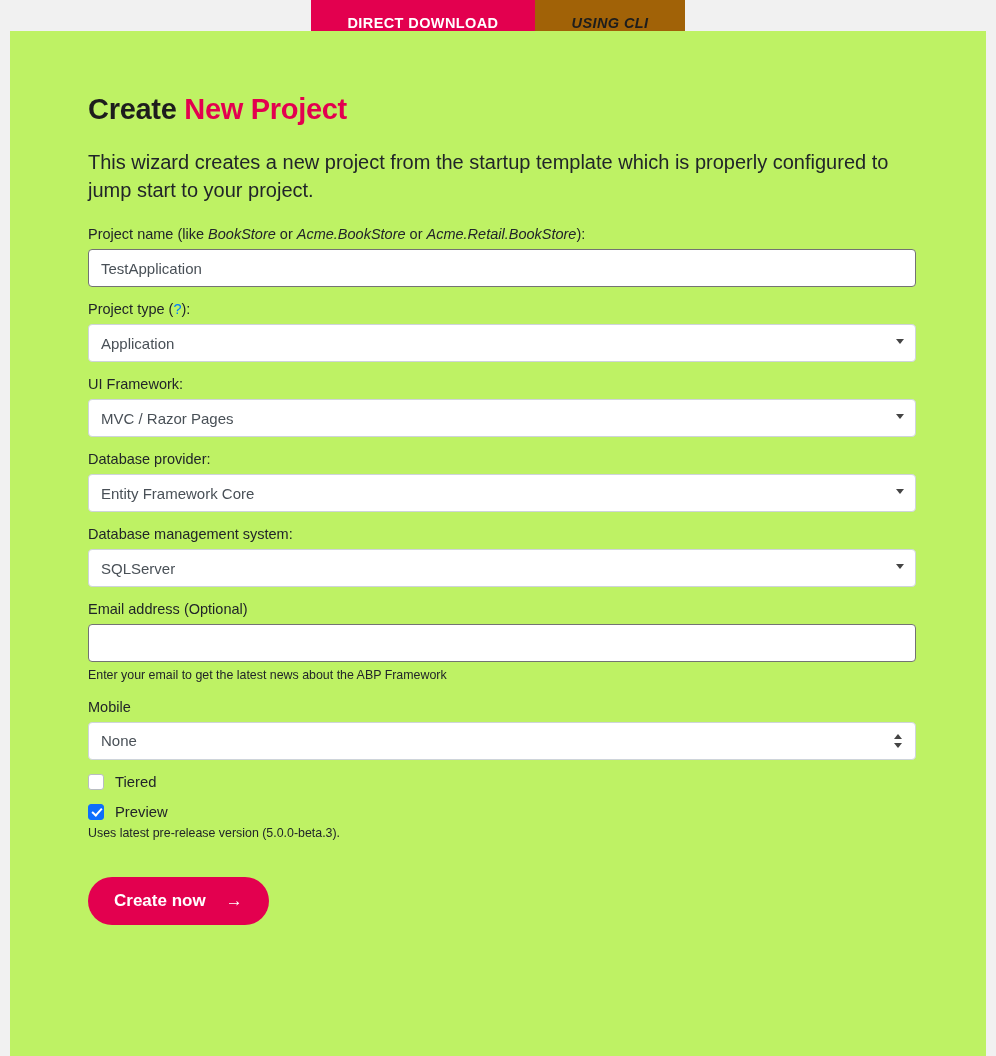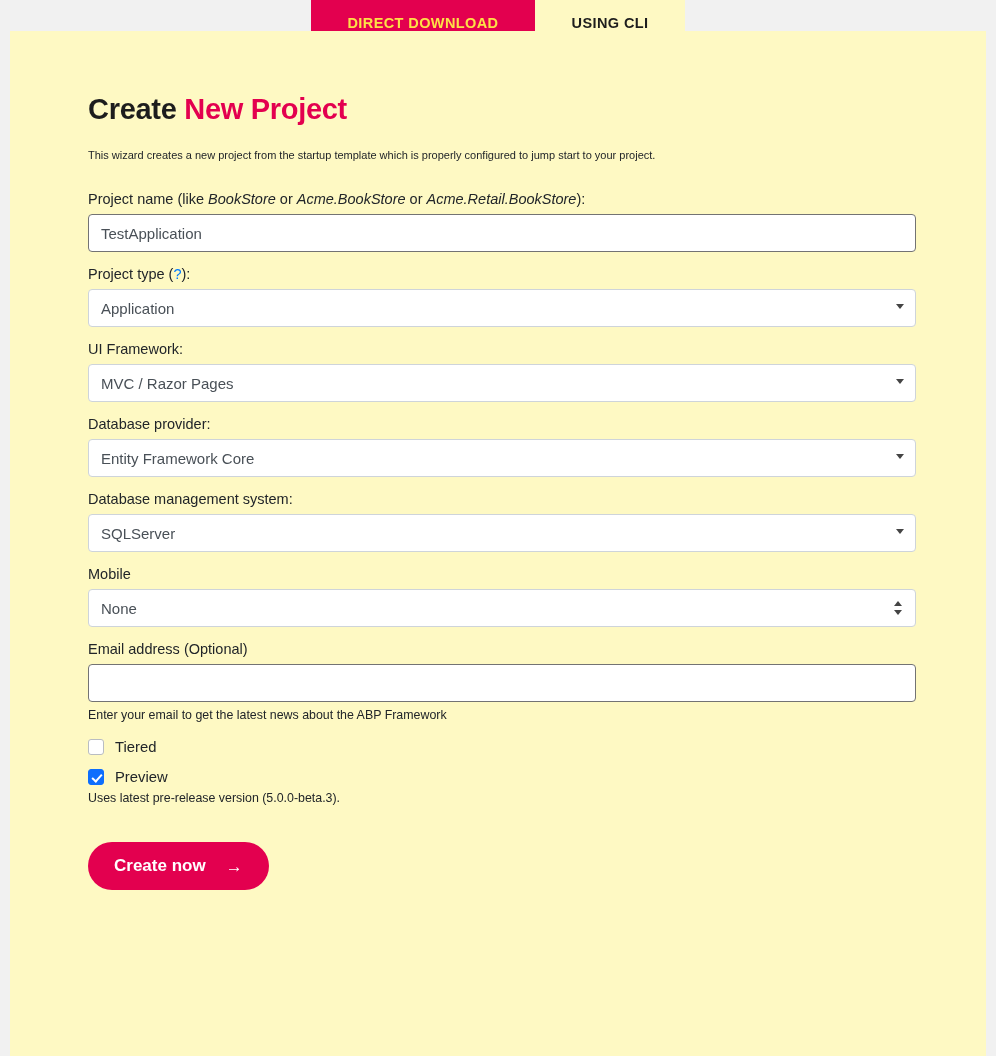--- a/index.html
+++ b/index.html
@@ -37,54 +37,55 @@
     font-size: 14.5px;
     font-weight: bold;
     letter-spacing: 0.4px;
     text-align: center;
     box-sizing: border-box;
     cursor: pointer;
     user-select: none;
   }
   .tab.active {
     background: #e3004f;
-    color: #fde047;
+    color: #ffffff;
     min-width: 224px;
     text-align: center;
   }
   .tab.inactive {
-    background: #fef9c3;
+    background: #a16207;
     color: #1d1d1d;
     min-width: 150px;
+    font-style: italic;
   }
   .card {
     position: absolute;
     top: 31px;
     left: 10px;
     width: 976px;
     height: 1025px;
-    background: #fef9c3;
+    background: #bef264;
     box-sizing: border-box;
   }
   .card-inner {
     padding: 62px 78px 0 78px;
   }
   h1.title {
     margin: 0 0 22px 0;
     font-size: 29px;
     font-weight: bold;
     letter-spacing: -0.3px;
     color: #1d1d1d;
   }
   h1.title .accent {
     color: #e3004f;
   }
   .intro {
-    margin: 0 0 28px 0;
-    font-size: 11px;
+    margin: 0 0 22px 0;
+    font-size: 20px;
     line-height: 1.4;
     color: #212529;
   }
   .field-label {
     font-size: 14.5px;
     color: #212529;
     margin-bottom: 7px;
   }
   .field-label em {
     font-style: italic;
@@ -295,33 +296,33 @@
         <div class="field-label">Database management system:</div>
         <div class="select-wrap">
           <select class="form-select">
             <option>SQLServer</option>
           </select>
           <span class="caret"></span>
         </div>
       </div>
 
       <div class="field-block">
-        <div class="field-label">Mobile</div>
-        <div class="select-wrap">
-          <select class="form-select">
-            <option>None</option>
-          </select>
-          <span class="caret updown"></span>
-        </div>
-      </div>
-
-      <div class="field-block">
         <div class="field-label">Email address (Optional)</div>
         <input class="text-input" type="text" value="" style="">
         <div class="hint">Enter your email to get the latest news about the ABP Framework</div>
+      </div>
+
+      <div class="field-block">
+        <div class="field-label">Mobile</div>
+        <div class="select-wrap">
+          <select class="form-select">
+            <option>None</option>
+          </select>
+          <span class="caret updown"></span>
+        </div>
       </div>
 
       <div>
         <div class="check-row">
           <span class="checkbox"></span>
           <span class="check-label">Tiered</span>
         </div>
       </div>
 
       <div>

